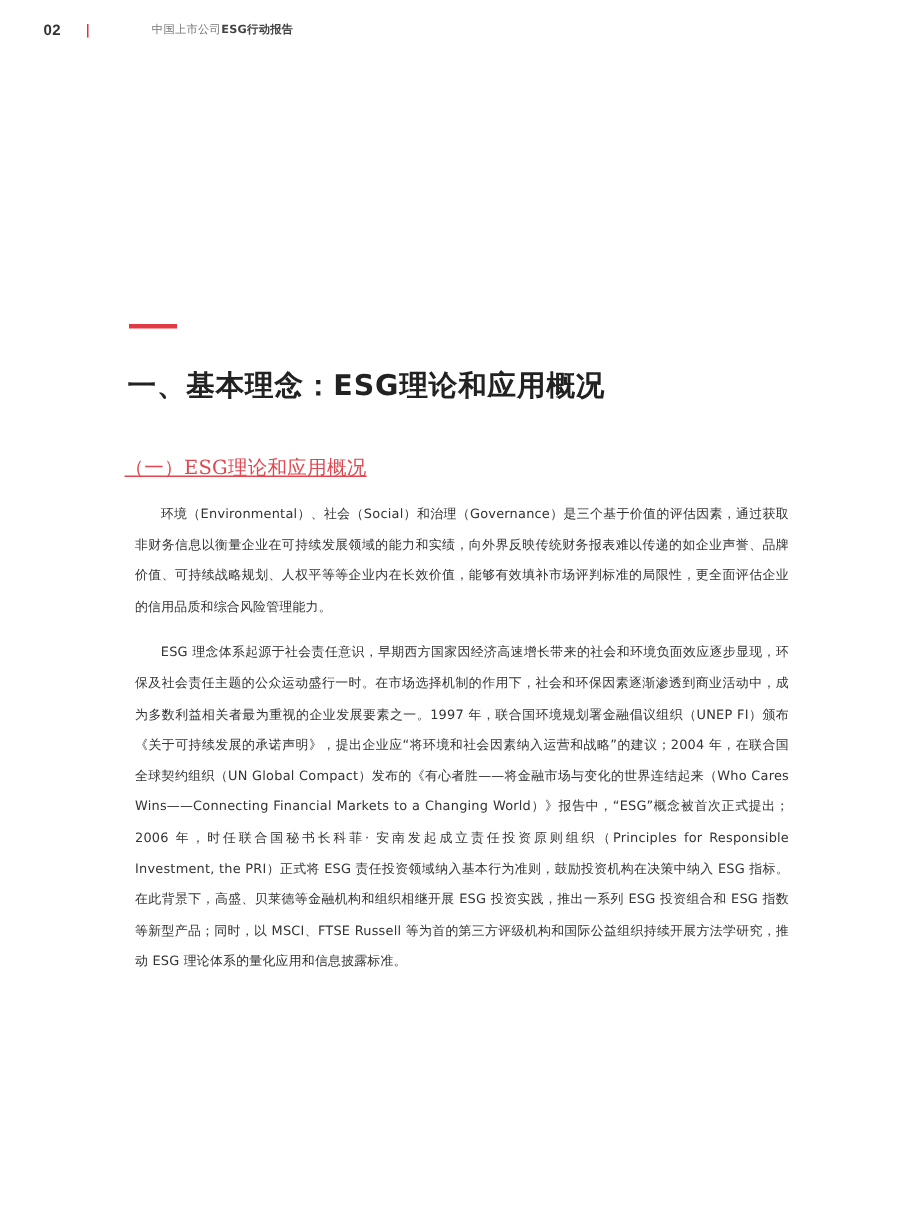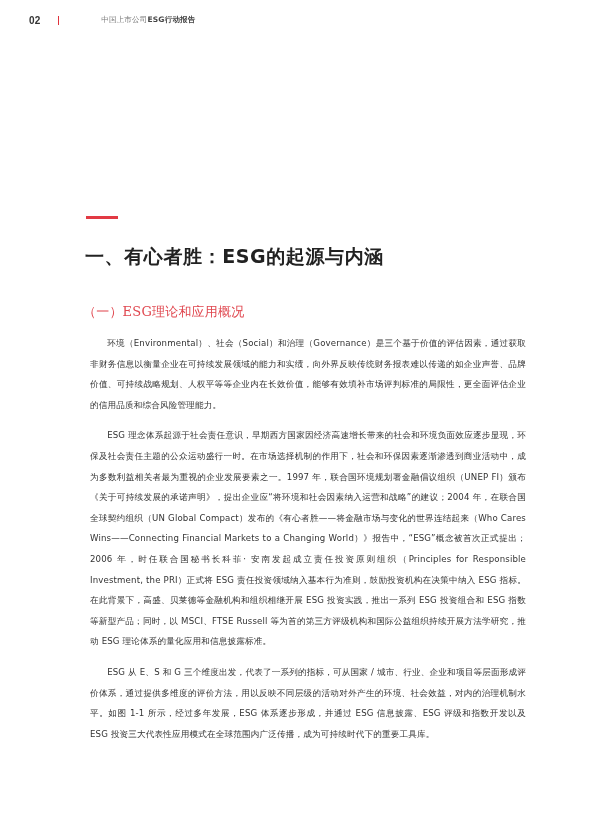--- a/index.html
+++ b/index.html
@@ -68,20 +68,21 @@
     }
     .subsection-title {
       position: absolute;
       top: 303px;
       left: 83px;
       font-family: "DejaVu Serif", "Liberation Serif", serif;
       font-size: 13px;
       color: #e0474f;
       white-space: nowrap;
       letter-spacing: 0.2px;
+      text-decoration: underline;
     }
     .body-text {
       position: absolute;
       left: 86px;
       width: 440px;
       top: 333px;
     }
     .para {
       font-size: 8.6px;
       line-height: 20.6px;
@@ -96,21 +97,20 @@
 <body>
 
 <div class="header">
   <span class="page-number">02</span>
   <span class="header-bar"></span>
   <span class="header-title"><span>中国上市公司</span><b>ESG行动报告</b></span>
 </div>
 
 <div class="accent-line"></div>
 
-<h1 class="section-title" style="margin:0;">一、有心者胜：ESG的起源与内涵</h1>
+<h1 class="section-title" style="margin:0;">一、基本理念：ESG理论和应用概况</h1>
 
 <h2 class="subsection-title" style="margin:0;font-weight:normal;">（一）ESG理论和应用概况</h2>
 
 <div class="body-text">
   <p class="para">环境（Environmental）、社会（Social）和治理（Governance）是三个基于价值的评估因素，通过获取非财务信息以衡量企业在可持续发展领域的能力和实绩，向外界反映传统财务报表难以传递的如企业声誉、品牌价值、可持续战略规划、人权平等等企业内在长效价值，能够有效填补市场评判标准的局限性，更全面评估企业的信用品质和综合风险管理能力。</p>
   <p class="para">ESG 理念体系起源于社会责任意识，早期西方国家因经济高速增长带来的社会和环境负面效应逐步显现，环保及社会责任主题的公众运动盛行一时。在市场选择机制的作用下，社会和环保因素逐渐渗透到商业活动中，成为多数利益相关者最为重视的企业发展要素之一。1997 年，联合国环境规划署金融倡议组织（UNEP FI）颁布《关于可持续发展的承诺声明》，提出企业应“将环境和社会因素纳入运营和战略”的建议；2004 年，在联合国全球契约组织（UN Global Compact）发布的《有心者胜——将金融市场与变化的世界连结起来（Who Cares Wins——Connecting Financial Markets to a Changing World）》报告中，“ESG”概念被首次正式提出；2006 年，时任联合国秘书长科菲· 安南发起成立责任投资原则组织（Principles for Responsible Investment, the PRI）正式将 ESG 责任投资领域纳入基本行为准则，鼓励投资机构在决策中纳入 ESG 指标。在此背景下，高盛、贝莱德等金融机构和组织相继开展 ESG 投资实践，推出一系列 ESG 投资组合和 ESG 指数等新型产品；同时，以 MSCI、FTSE Russell 等为首的第三方评级机构和国际公益组织持续开展方法学研究，推动 ESG 理论体系的量化应用和信息披露标准。</p>
-  <p class="para">ESG 从 E、S 和 G 三个维度出发，代表了一系列的指标，可从国家 / 城市、行业、企业和项目等层面形成评价体系，通过提供多维度的评价方法，用以反映不同层级的活动对外产生的环境、社会效益，对内的治理机制水平。如图 1-1 所示，经过多年发展，ESG 体系逐步形成，并通过 ESG 信息披露、ESG 评级和指数开发以及 ESG 投资三大代表性应用模式在全球范围内广泛传播，成为可持续时代下的重要工具库。</p>
 </div>
 
 </body></html>

